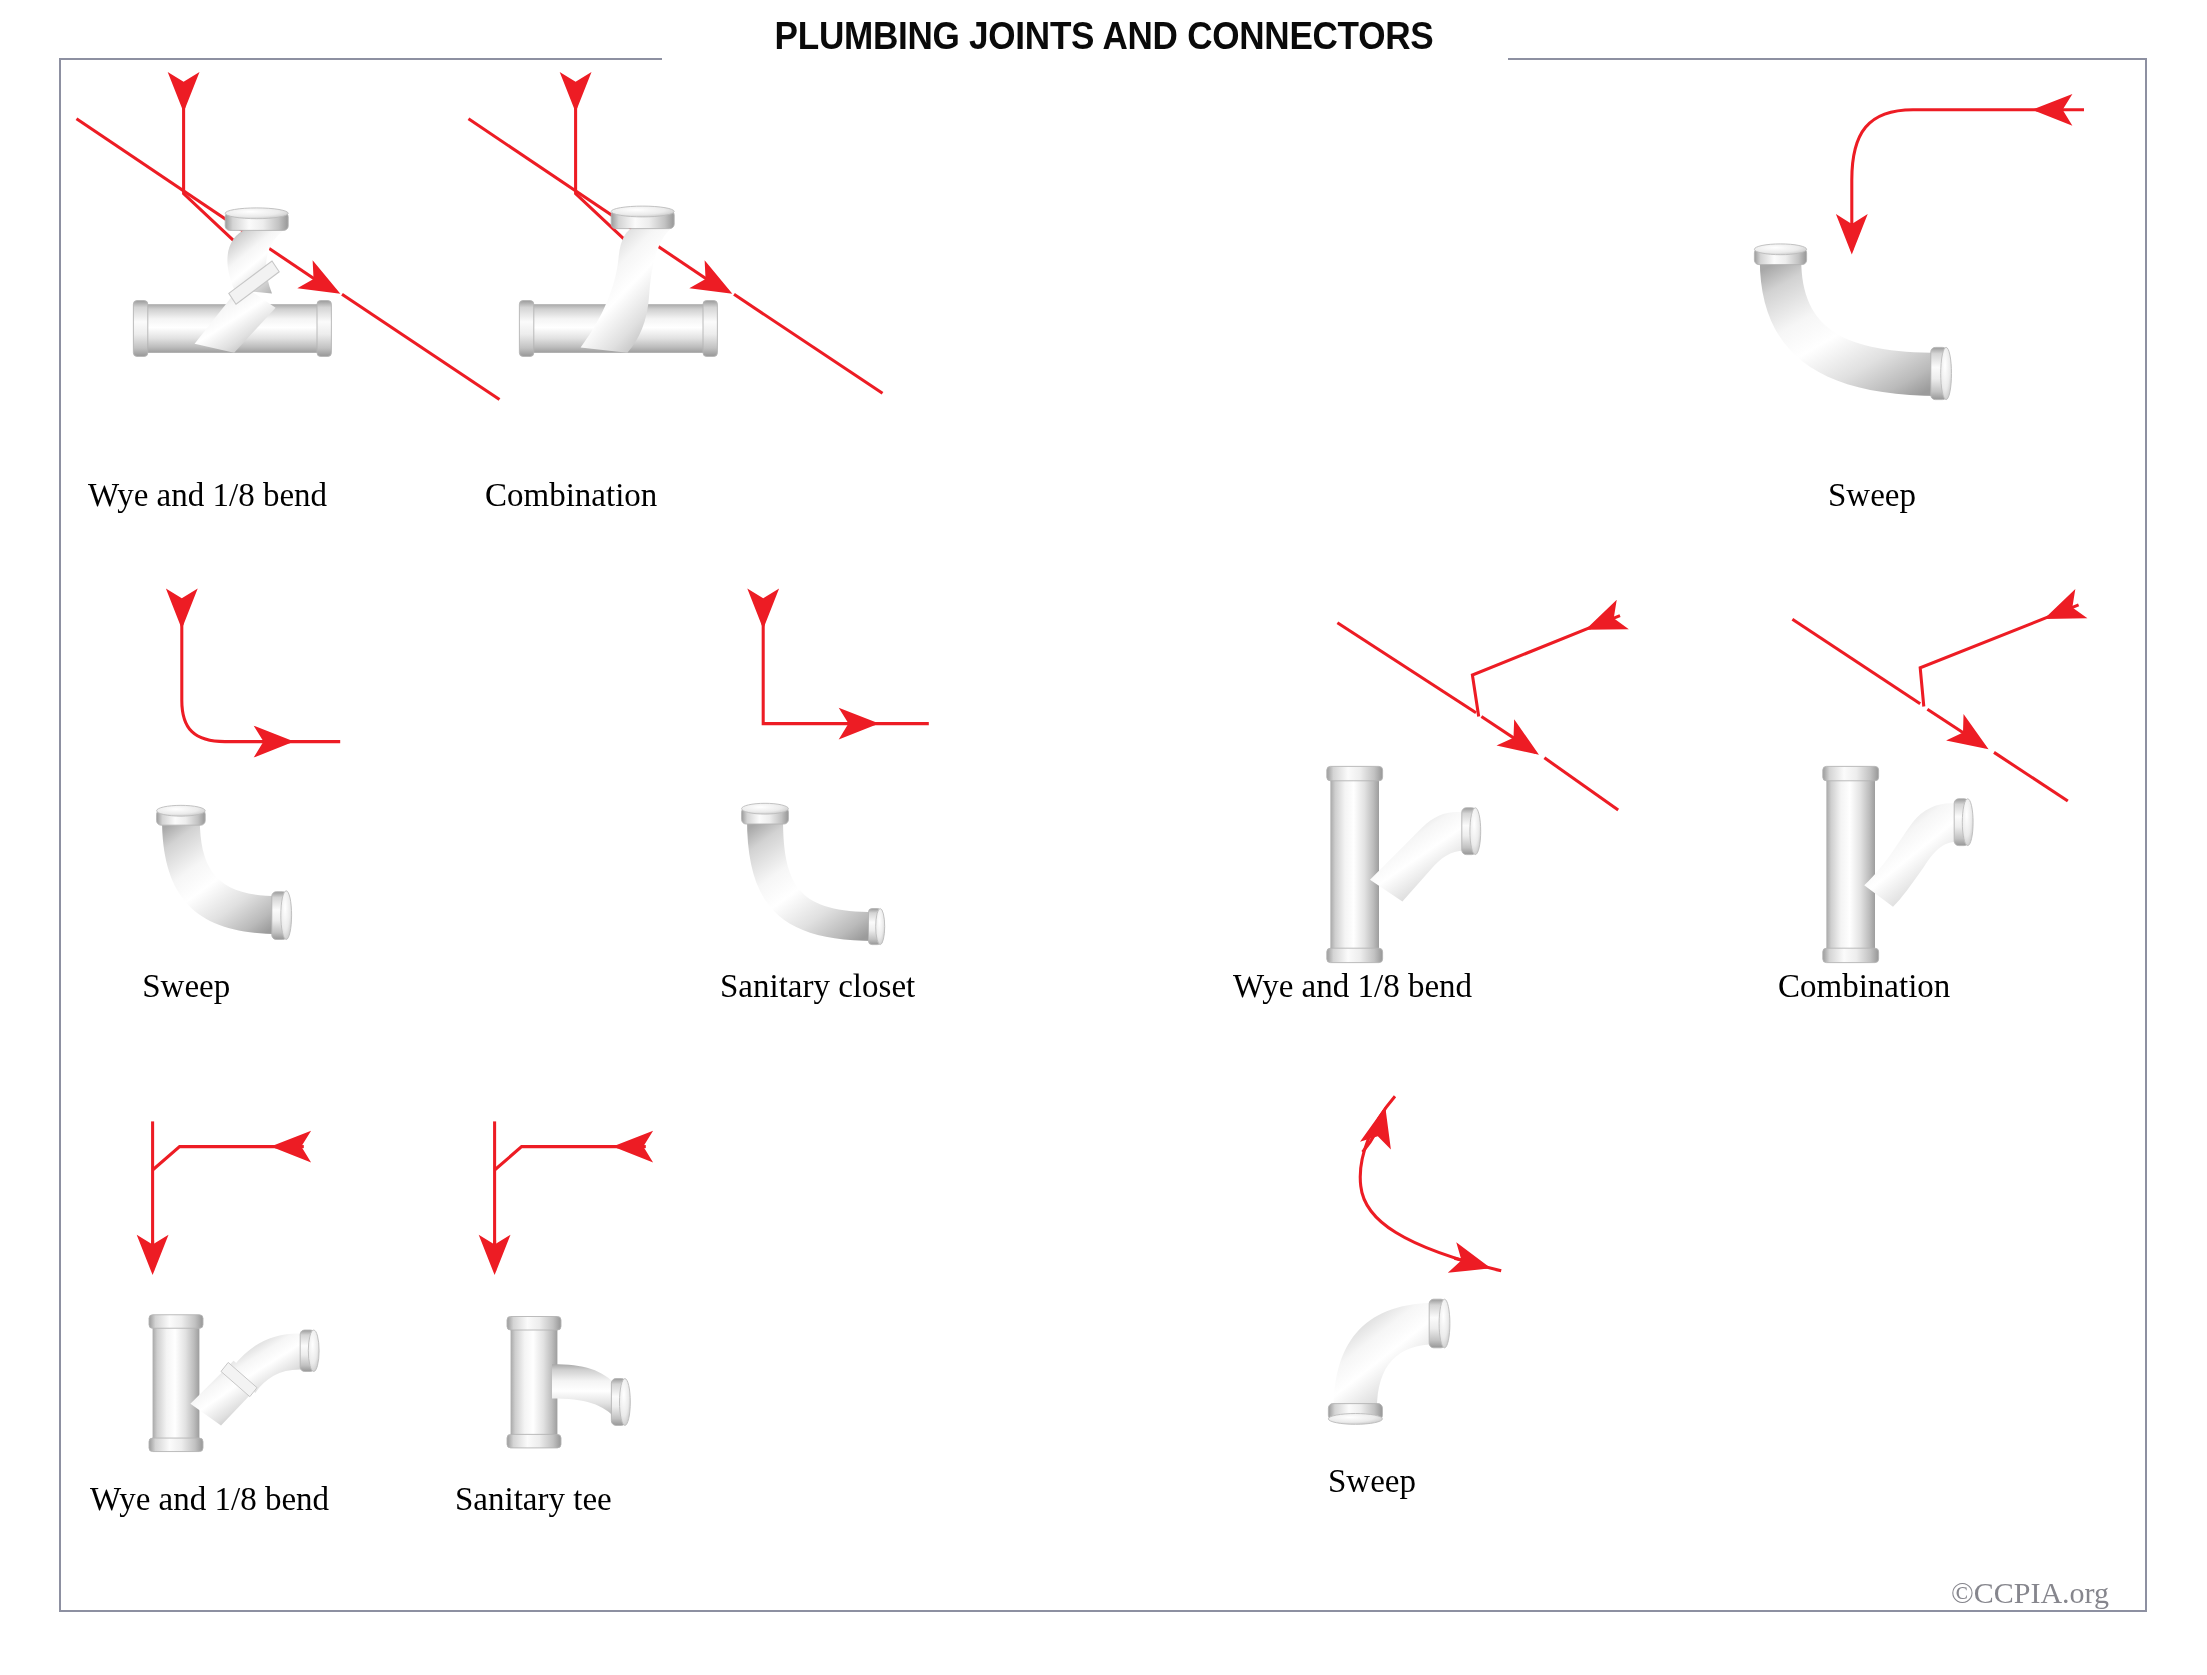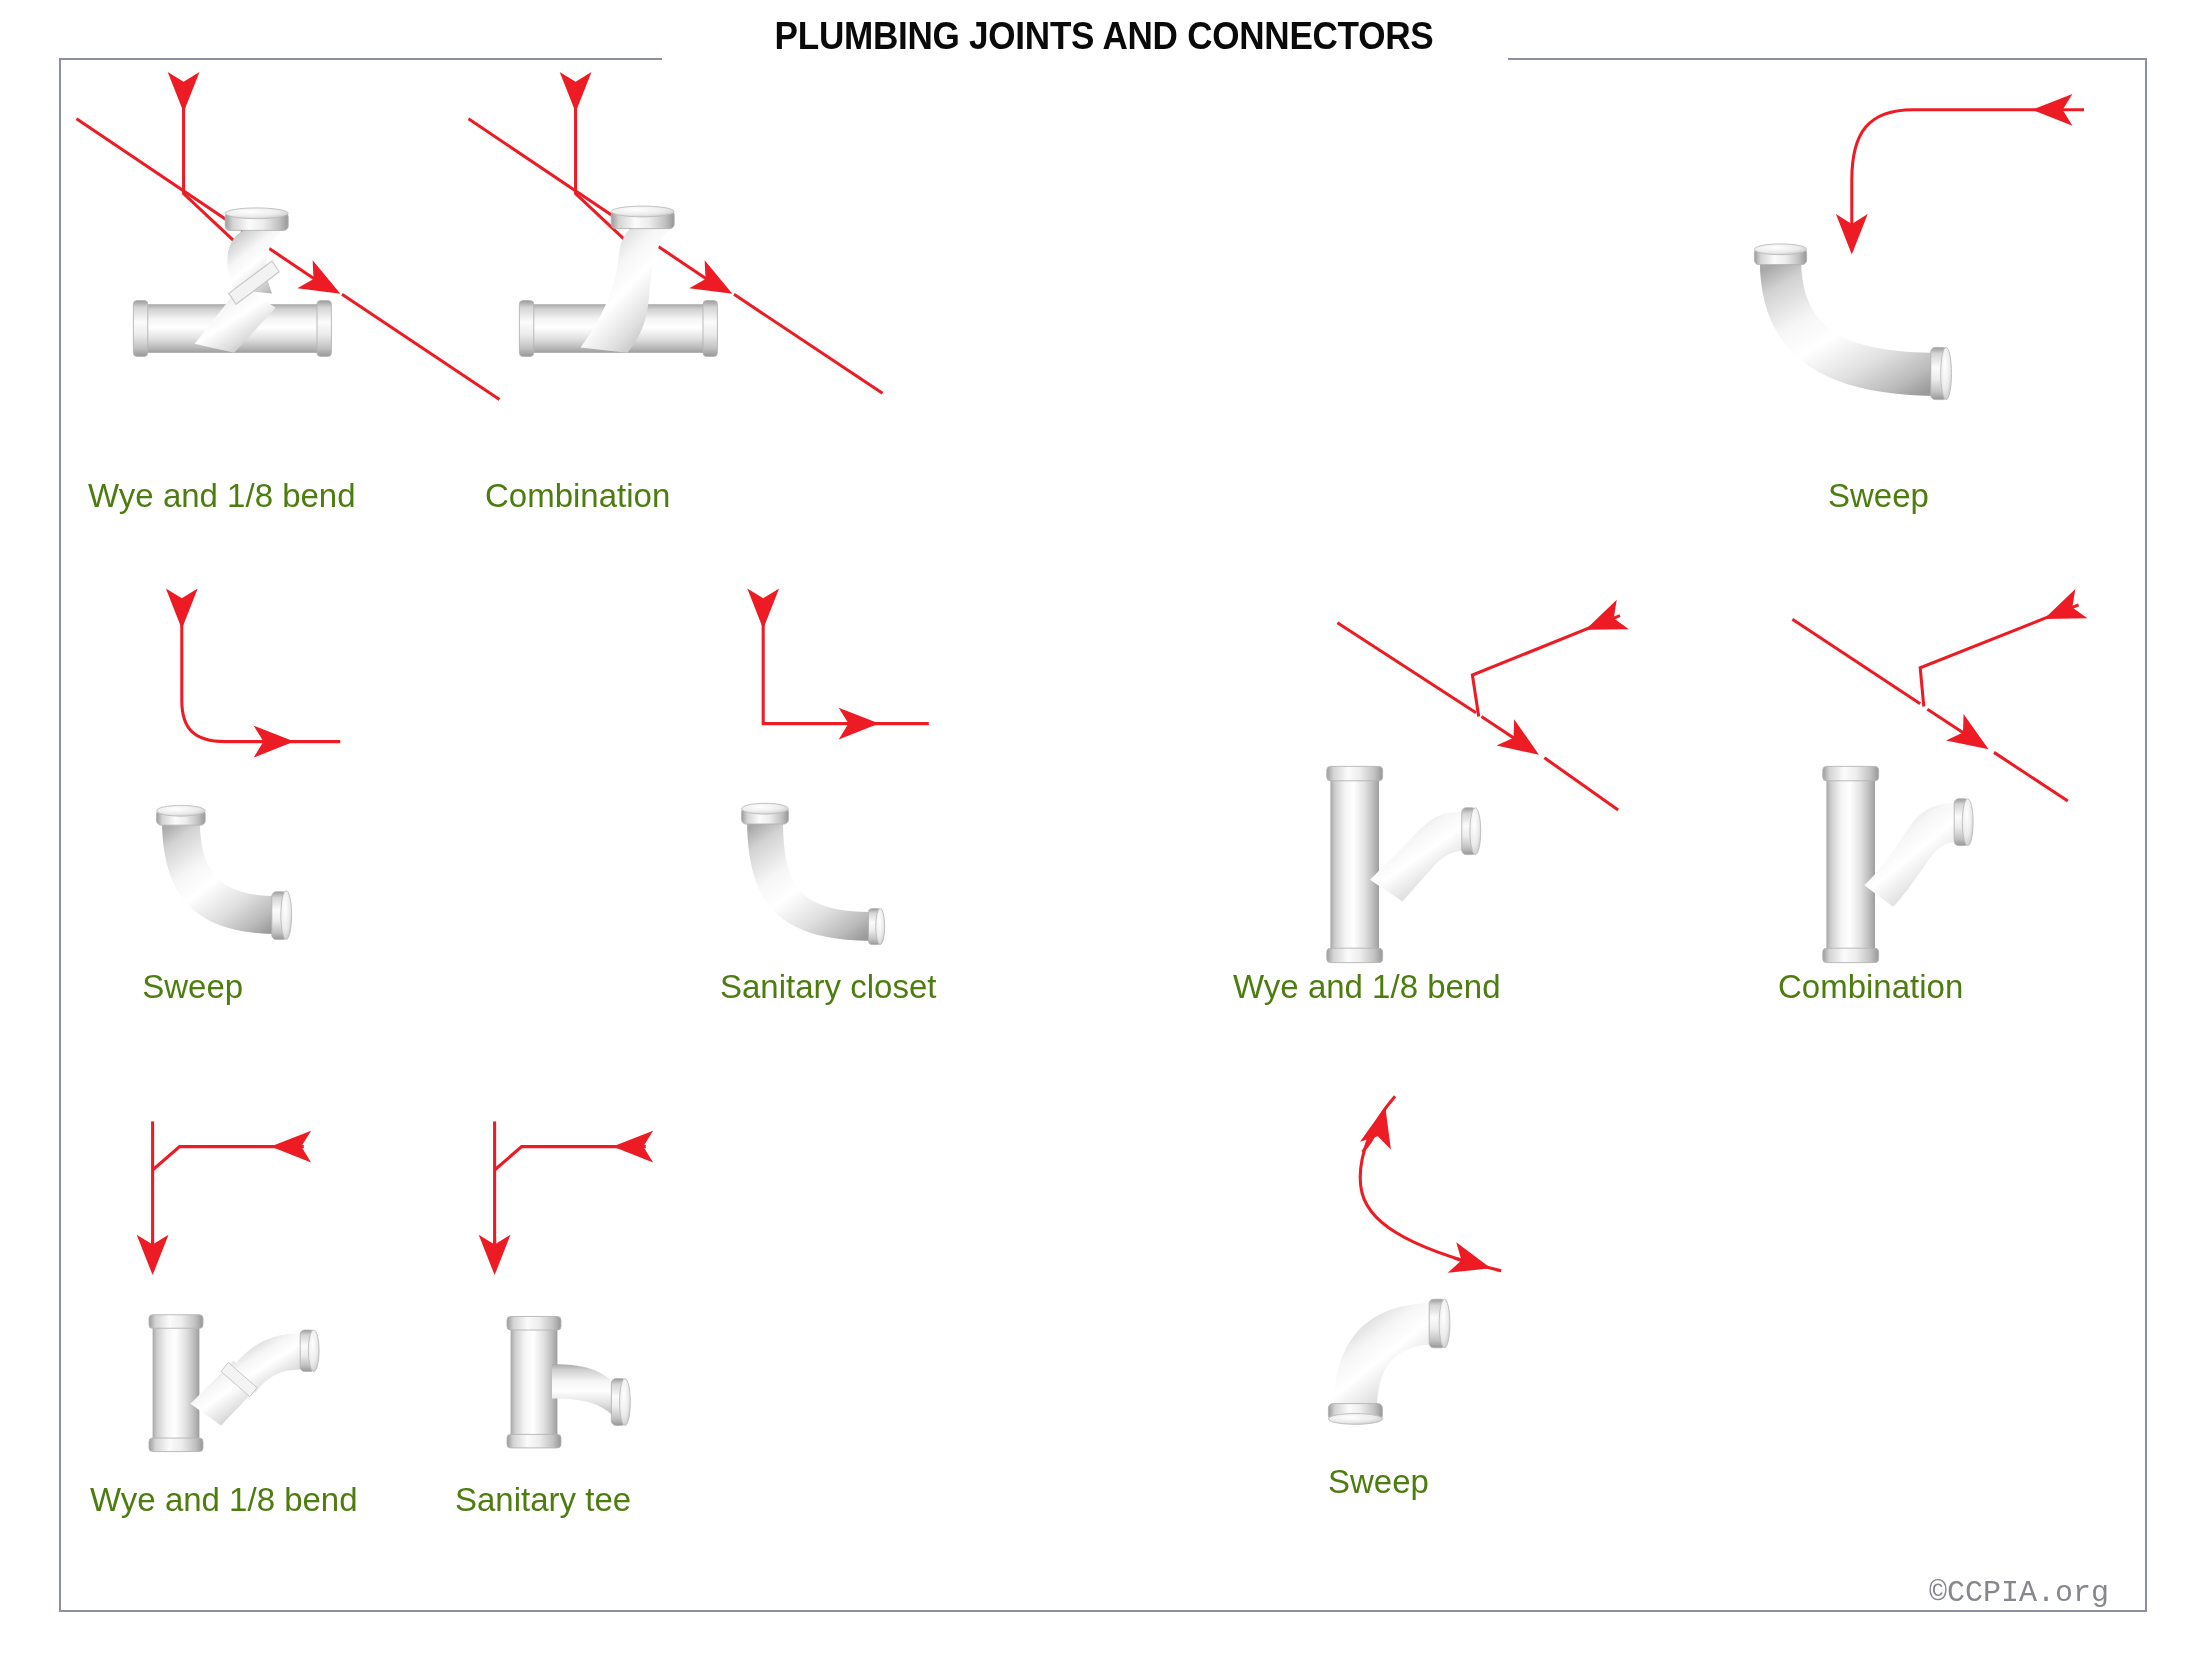--- a/index.html
+++ b/index.html
@@ -56,43 +56,43 @@
   }
 
   
   .cell {
     position: absolute;
   }
   .cell-label {
     position: absolute;
     white-space: nowrap;
     font-size: 33px;
-    color: #4d7c0f;
-    font-family: Liberation Sans, sans-serif;
+    color: #000000;
+    font-family: Liberation Serif, serif;
     text-align: center;
   }
 
   .art {
     position: absolute;
   }
   .art svg, .flow svg {
     display: block;
     overflow: visible;
   }
   .flow {
     position: absolute;
   }
 
   .credit {
     position: absolute;
     right: 99px;
     bottom: 65px;
     font-size: 30px;
     color: #86868d;
-    font-family: Liberation Mono, monospace;
+    font-family: Liberation Serif, serif;
     white-space: nowrap;
   }
 </style>
 </head>
 <body>
 
 <div id="diagram-root">
 
   <div class="frame"></div>
   <div class="title-mask"></div>

